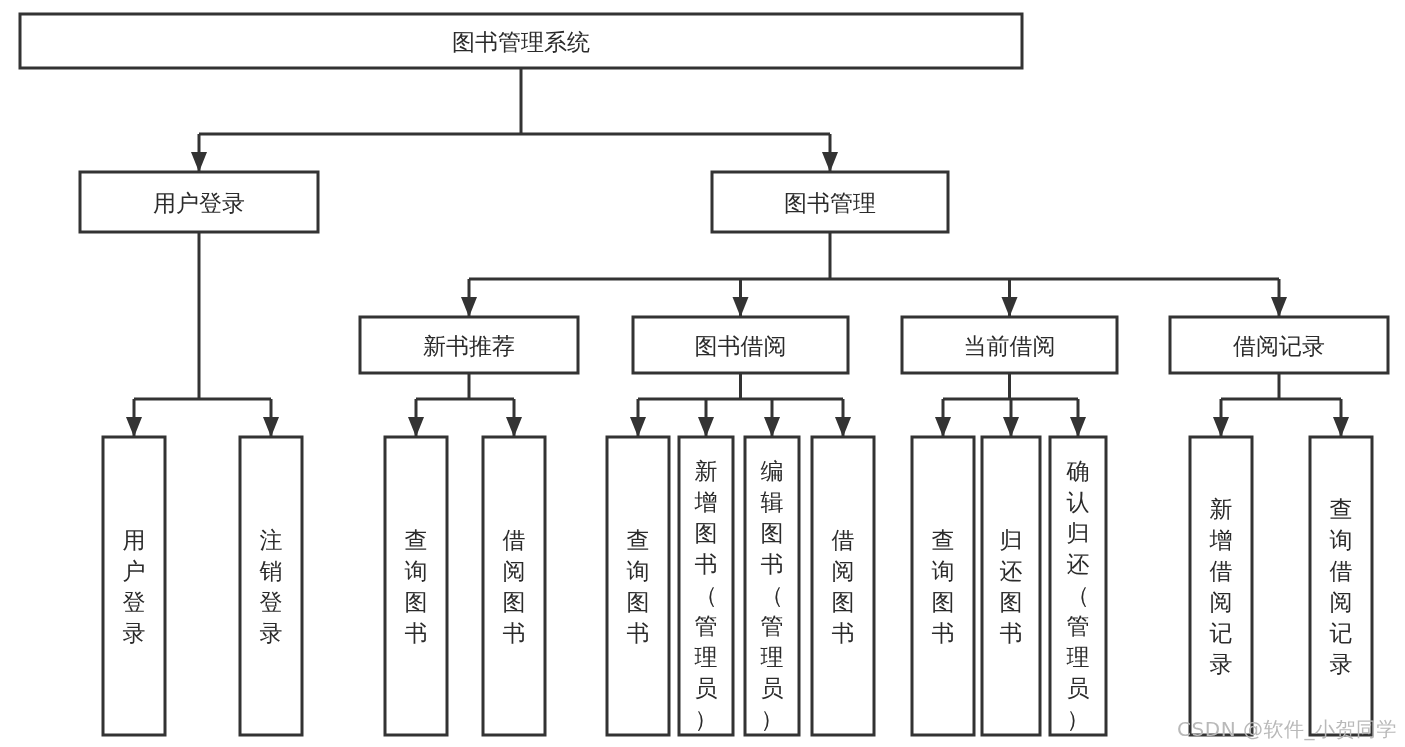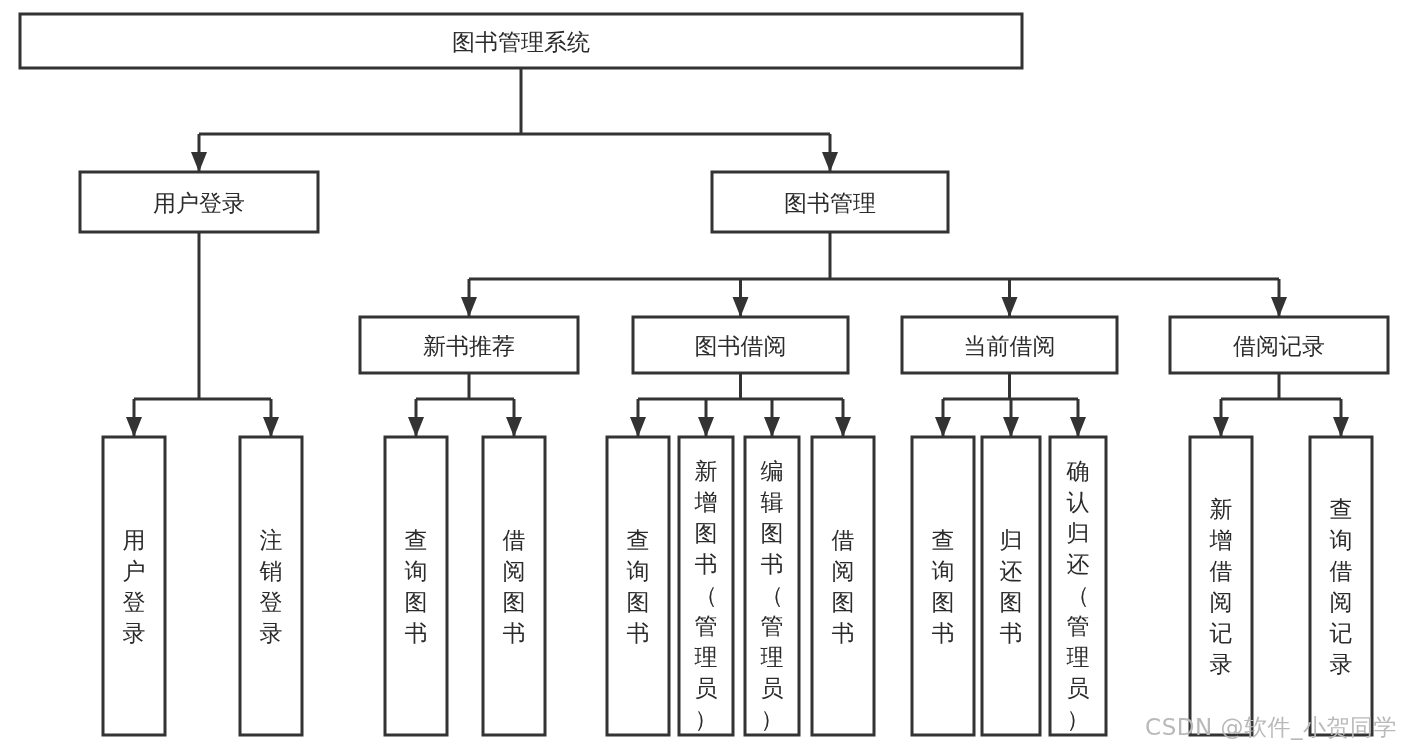--- a/index.html
+++ b/index.html
@@ -54,21 +54,21 @@
     fill: #2b2b2b;
     font-family: "DejaVu Sans", "Liberation Sans", sans-serif;
     font-size: 23px;
     text-anchor: middle;
   }
   .watermark {
     position: absolute;
     right: 8px;
     bottom: 4px;
     font-family: "DejaVu Sans", "Liberation Sans", sans-serif;
-    font-size: 23px;
+    font-size: 20px;
     color: #b9b9b9;
     letter-spacing: 0.5px;
     white-space: nowrap;
     user-select: none;
   }
 </style>
 </head>
 <body>
 
 <div id="diagram-root">

